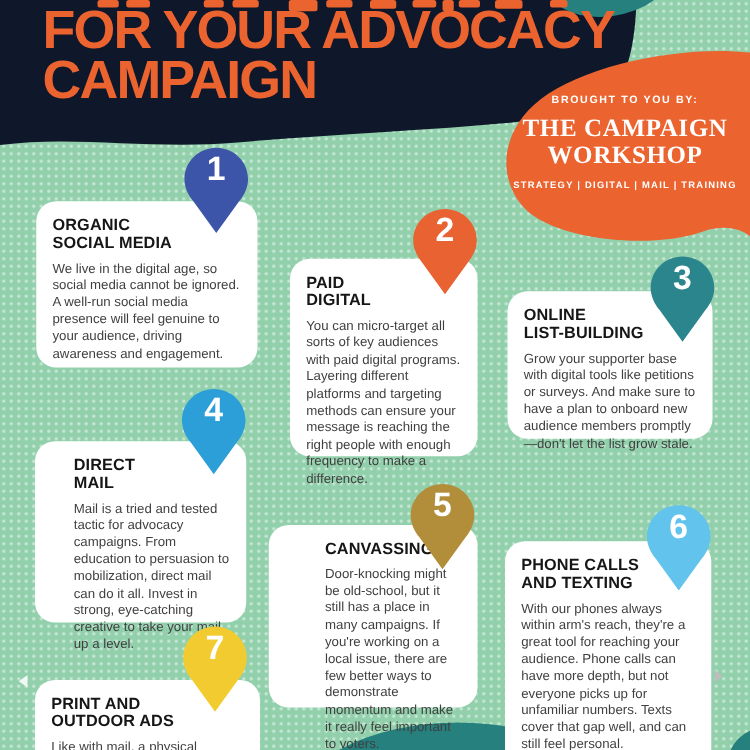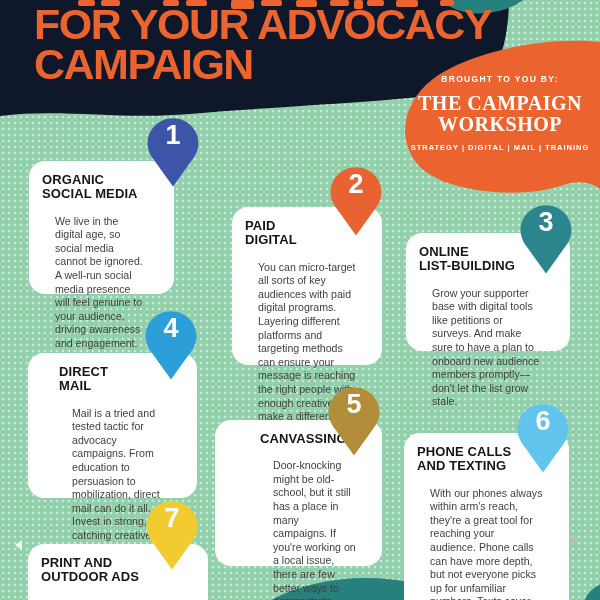--- a/index.html
+++ b/index.html
@@ -29,23 +29,23 @@
   .card{
     position:absolute;z-index:1;background:#ffffff;border-radius:16px;
     padding:12px 13px;box-sizing:border-box;
   }
   .card h3{
     margin:0 0 7px 0;font-size:13px;font-weight:800;line-height:1.1;
     color:#161616;text-transform:uppercase;letter-spacing:0.1px;
   }
   .card h3 span{display:block;}
   .card h3 span:empty{display:none;}
-  .card p{margin:13px;font-size:10.6px;line-height:13.6px;color:#3F3F3F;}
-
-  .c1{left:29px;top:161px;width:145px;height:133px;}
+  .card p{margin:0;font-size:10.6px;line-height:13.6px;color:#3F3F3F;}
+
+  .c1{left:29px;top:161px;width:177px;height:133px;}
   .c2{left:232px;top:207px;width:150px;height:158px;}
   .c3{left:406px;top:233px;width:164px;height:118px;}
   .c4{left:28px;top:353px;width:169px;height:145px;padding-left:31px;}
   .c5{left:215px;top:420px;width:167px;height:146px;padding-left:45px;}
   .c6{left:404px;top:433px;width:165px;height:184px;}
   .c7{left:28px;top:544px;width:180px;height:80px;}
 
   
   .pin{position:absolute;z-index:2;width:52px;height:71px;}
   .pin svg{display:block;width:52px;height:71px;}
@@ -129,21 +129,21 @@
       <span>SOCIAL MEDIA</span>
     </h3>
     <p>We live in the digital age, so social media cannot be ignored. A well-run social media presence will feel genuine to your audience, driving awareness and engagement.</p>
   </div>
 
   <div class="card c2">
     <h3>
       <span>PAID</span>
       <span>DIGITAL</span>
     </h3>
-    <p>You can micro-target all sorts of key audiences with paid digital programs. Layering different platforms and targeting methods can ensure your message is reaching the right people with enough creative to make a difference.</p>
+    <p>You can micro-target all sorts of key audiences with paid digital programs. Layering different platforms and targeting methods can ensure your message is reaching the right people with enough frequency to make a difference.</p>
   </div>
 
   <div class="card c3">
     <h3>
       <span>ONLINE</span>
       <span>LIST-BUILDING</span>
     </h3>
     <p>Grow your supporter base with digital tools like petitions or surveys. And make sure to have a plan to onboard new audience members promptly—don't let the list grow stale.</p>
   </div>
 

